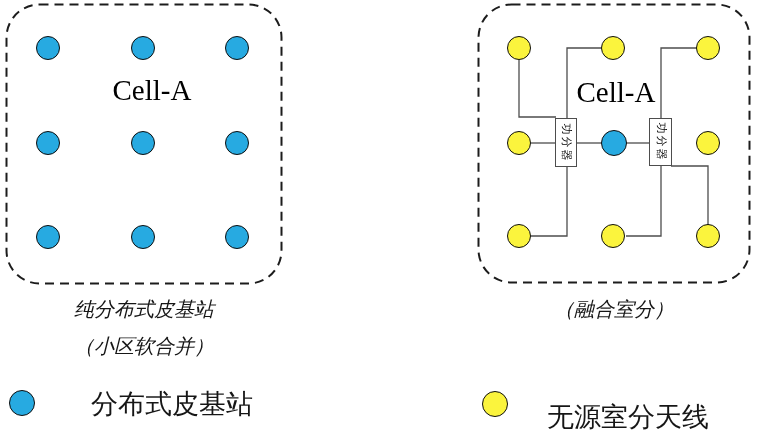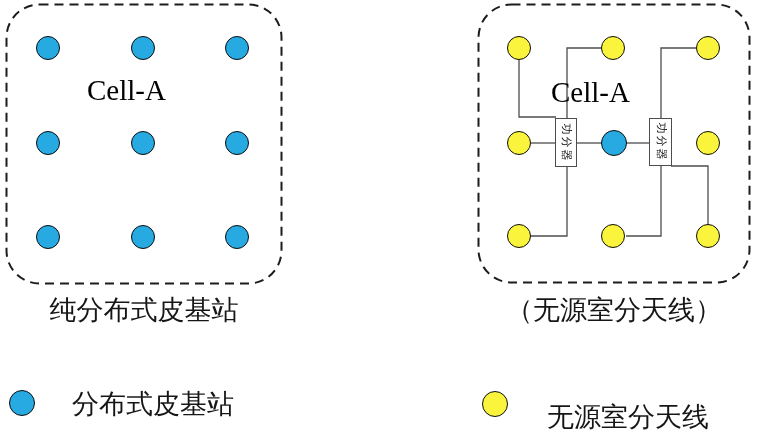--- a/index.html
+++ b/index.html
@@ -15,31 +15,31 @@
   }
   svg.overlay{position:absolute;left:0;top:0;width:757px;height:434px;display:block;}
   .panel-rect{fill:none;stroke:#1c1c1c;stroke-width:2;stroke-dasharray:9 6;}
   .wire{fill:none;stroke:var(--line-gray);stroke-width:1.3;}
   .node{position:absolute;border-radius:50%;border:1.5px solid #0e0e0e;box-sizing:border-box;}
   .node.blue{background:var(--node-blue);}
   .node.yellow{background:var(--node-yellow);}
   .node.sm{width:24px;height:24px;}
   .node.md{width:26px;height:26px;}
   .cell-label{
-    position:absolute;width:130px;
+    position:absolute;width:130px;text-align:center;
     font-family:"Liberation Serif","DejaVu Serif",serif;
     font-size:29px;color:#000;white-space:nowrap;
   }
   .splitter{position:absolute;background:#ffffff;border:1px solid var(--line-gray);box-sizing:border-box;}
   .splitter .vtext{
     position:absolute;top:50%;left:50%;white-space:nowrap;
     font-size:11px;letter-spacing:2px;color:#000;
     transform:translate(-50%,-50%) rotate(90deg);
   }
-  .caption{position:absolute;text-align:center;font-size:27px;line-height:37px;color:var(--ink);}
+  .caption{position:absolute;text-align:center;font-size:20px;line-height:37px;color:var(--ink);font-style:italic;}
   .legend-label{position:absolute;font-size:27px;line-height:30px;color:var(--ink);white-space:nowrap;}
 </style>
 </head>
 <body>
 
 <svg class="overlay" viewBox="0 0 757 434" xmlns="http://www.w3.org/2000/svg">
   <rect class="panel-rect" x="6.5" y="4.5" width="275" height="279" rx="33"></rect>
   <rect class="panel-rect" x="478.5" y="4.5" width="271" height="278" rx="33"></rect>
   <g>
     <polyline class="wire" points="519,60 519,117 556,117"></polyline>
@@ -61,20 +61,21 @@
 <div class="node blue sm" style="left:225px;top:36px;"></div>
 <div class="node blue sm" style="left:36px;top:131px;"></div>
 <div class="node blue sm" style="left:131px;top:131px;"></div>
 <div class="node blue sm" style="left:225px;top:131px;"></div>
 <div class="node blue sm" style="left:36px;top:225px;"></div>
 <div class="node blue sm" style="left:131px;top:225px;"></div>
 <div class="node blue sm" style="left:225px;top:225px;"></div>
 
 <div class="caption" style="left:5px;top:291px;width:278px;">
   <div>纯分布式皮基站</div>
+  <div>（小区软合并）</div>
 </div>
 
 <div class="cell-label" style="left:551px;top:76px;">Cell-A</div>
 
 <div class="node yellow sm" style="left:507px;top:36px;"></div>
 <div class="node yellow sm" style="left:601px;top:36px;"></div>
 <div class="node yellow sm" style="left:696px;top:36px;"></div>
 <div class="node yellow sm" style="left:507px;top:131px;"></div>
 <div class="node blue md" style="left:601px;top:130px;"></div>
 <div class="node yellow sm" style="left:696px;top:131px;"></div>
@@ -83,20 +84,20 @@
 <div class="node yellow sm" style="left:696px;top:224px;"></div>
 
 <div class="splitter" style="left:555px;top:118px;width:22px;height:49px;">
   <span class="vtext">功分器</span>
 </div>
 <div class="splitter" style="left:649px;top:118px;width:23px;height:48px;">
   <span class="vtext">功分器</span>
 </div>
 
 <div class="caption" style="left:477px;top:291px;width:274px;">
-  <div>（无源室分天线）</div>
+  <div>（融合室分）</div>
 </div>
 
 <div class="node blue md" style="left:9px;top:390px;"></div>
-<div class="legend-label" style="left:72px;top:389px;">分布式皮基站</div>
+<div class="legend-label" style="left:91px;top:389px;">分布式皮基站</div>
 
 <div class="node yellow md" style="left:482px;top:391px;"></div>
 <div class="legend-label" style="left:547px;top:402px;">无源室分天线</div>
 
 </body></html>

